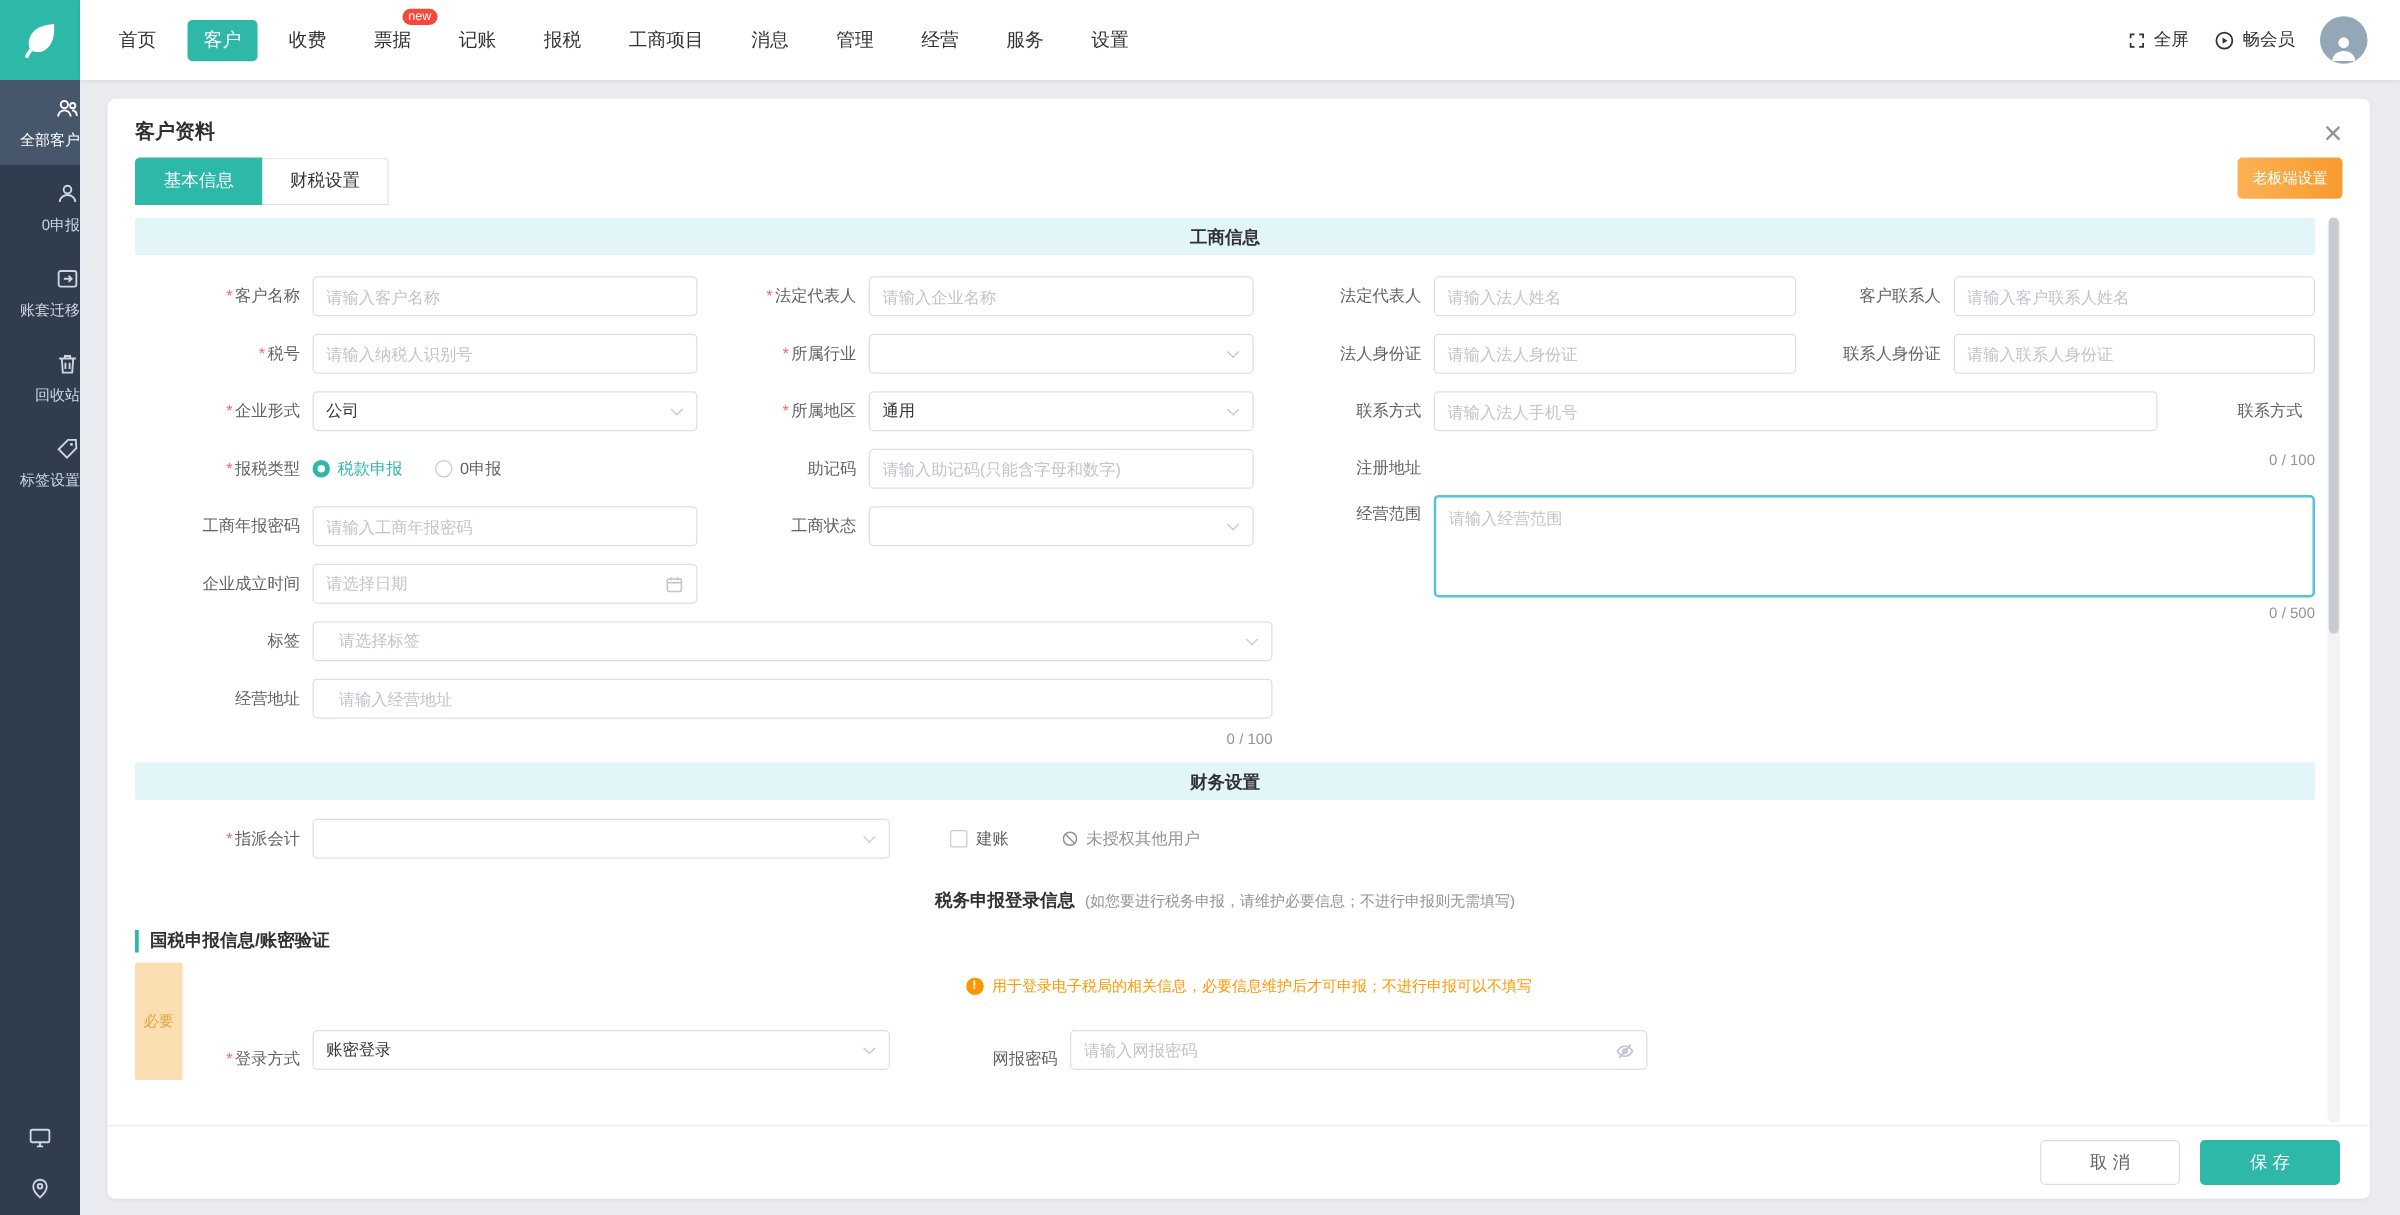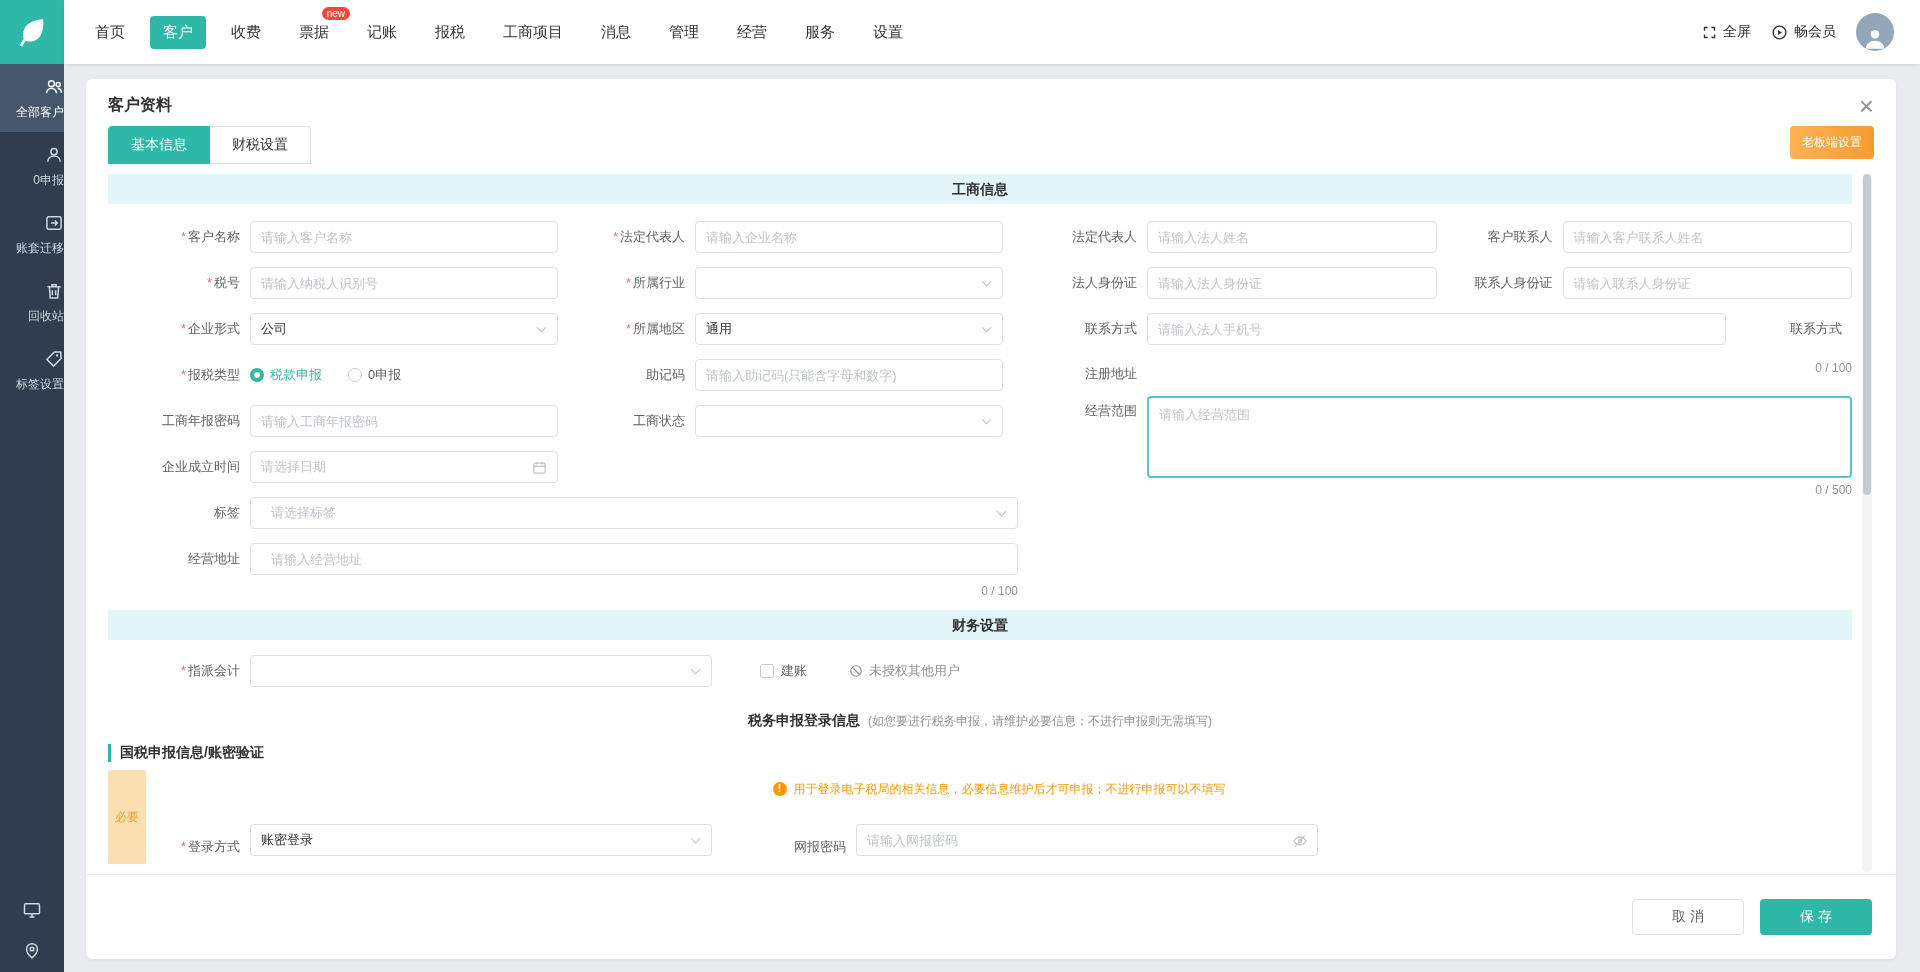--- a/index.html
+++ b/index.html
@@ -99,21 +99,21 @@
   .warn{display:flex;align-items:center;justify-content:center;gap:7px;color:#ff9800;font-size:12px;height:38px;}
   .warn-icon{width:14px;height:14px;border-radius:50%;background:#ff9800;color:#fff;font-size:10px;line-height:14px;text-align:center;font-weight:bold;flex:none;}
   .tax-form{display:flex;align-items:flex-end;height:48px;}
   .tax-form .flabel{width:104px;}
   .tax-form .ctl{width:462px;}
   .tax-form .flabel.second{width:108px;margin-left:36px;}
   .pwd{position:relative;padding-right:30px;}
   .pwd-inp{border:none;outline:none;flex:1;min-width:0;font-size:13px;background:transparent;}
   .eye{position:absolute;right:9px;top:8px;cursor:pointer;display:flex;}
   
-  .panel-foot{border-top:1px solid #ebeef5;padding:24px 24px;display:flex;justify-content:flex-end;gap:16px;}
+  .panel-foot{border-top:1px solid #ebeef5;padding:11px 24px;display:flex;justify-content:flex-end;gap:16px;}
   .btn-plain{width:112px;height:36px;background:#fff;border:1px solid #dcdfe6;border-radius:4px;font-size:14px;color:#606266;cursor:pointer;font-family:inherit;}
   .btn-primary{width:112px;height:36px;background:#2eb8a8;border:none;border-radius:4px;color:#fff;font-size:14px;cursor:pointer;font-family:inherit;}
 </style>
 </head>
 <body>
 
 <div class="app">
 
   <div class="logo">
     <span style="display:flex;">

